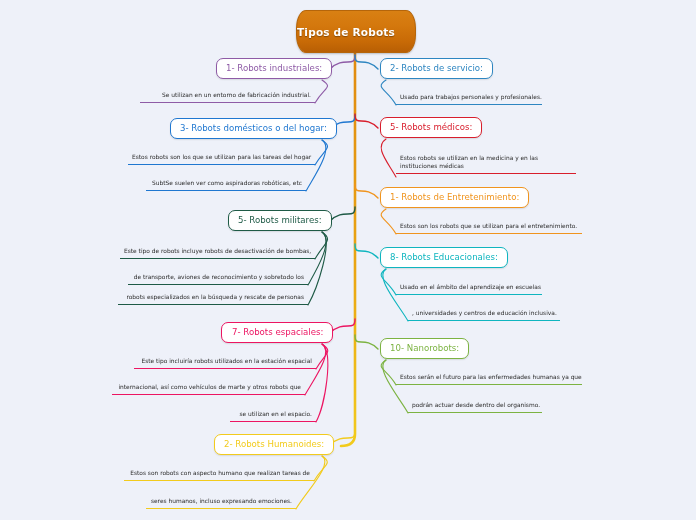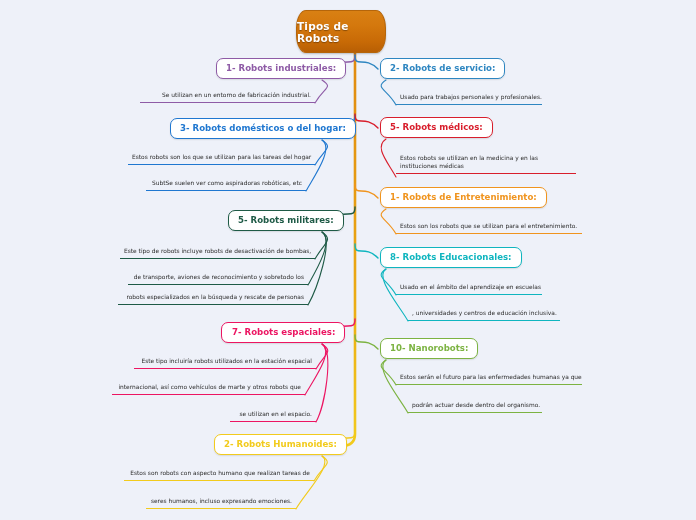--- a/index.html
+++ b/index.html
@@ -10,38 +10,38 @@
     overflow:hidden;
     position:relative;
   }
   #canvas{position:absolute;inset:0;width:696px;height:520px;}
   svg.links{position:absolute;left:0;top:0;width:696px;height:520px;pointer-events:none;}
 
   .node{position:absolute;box-sizing:border-box;}
 
   
   .root{
-    left:296px;top:10px;width:90px;height:43px;
+    left:296px;top:10px;width:120px;height:43px;
     border-radius:10px/18px;
     background:linear-gradient(180deg,#d98013 0%,#d4780d 35%,#c86a06 75%,#b85f04 100%);
     border:1px solid #b5650a;
     color:#ffffff;
     font-size:10.5px;font-weight:bold;
     display:flex;align-items:center;justify-content:flex-start;
     text-shadow:0 1px 1px rgba(0,0,0,.35);
     box-shadow:0 1px 2px rgba(0,0,0,.22);
     letter-spacing:.2px;
   }
 
   
   .topic{
     border:1.4px solid;
     border-radius:7px;
     background:#ffffff;
-    font-size:8.6px;font-weight:bold;
+    font-size:8.6px;font-weight:normal;
     padding:5px 9px;
     white-space:nowrap;
     box-shadow:0 1px 1.5px rgba(0,0,0,.10);
     line-height:1.1;
   }
 
   
   .leaf{
     font-size:5.9px;
     color:#2c2c2c;

